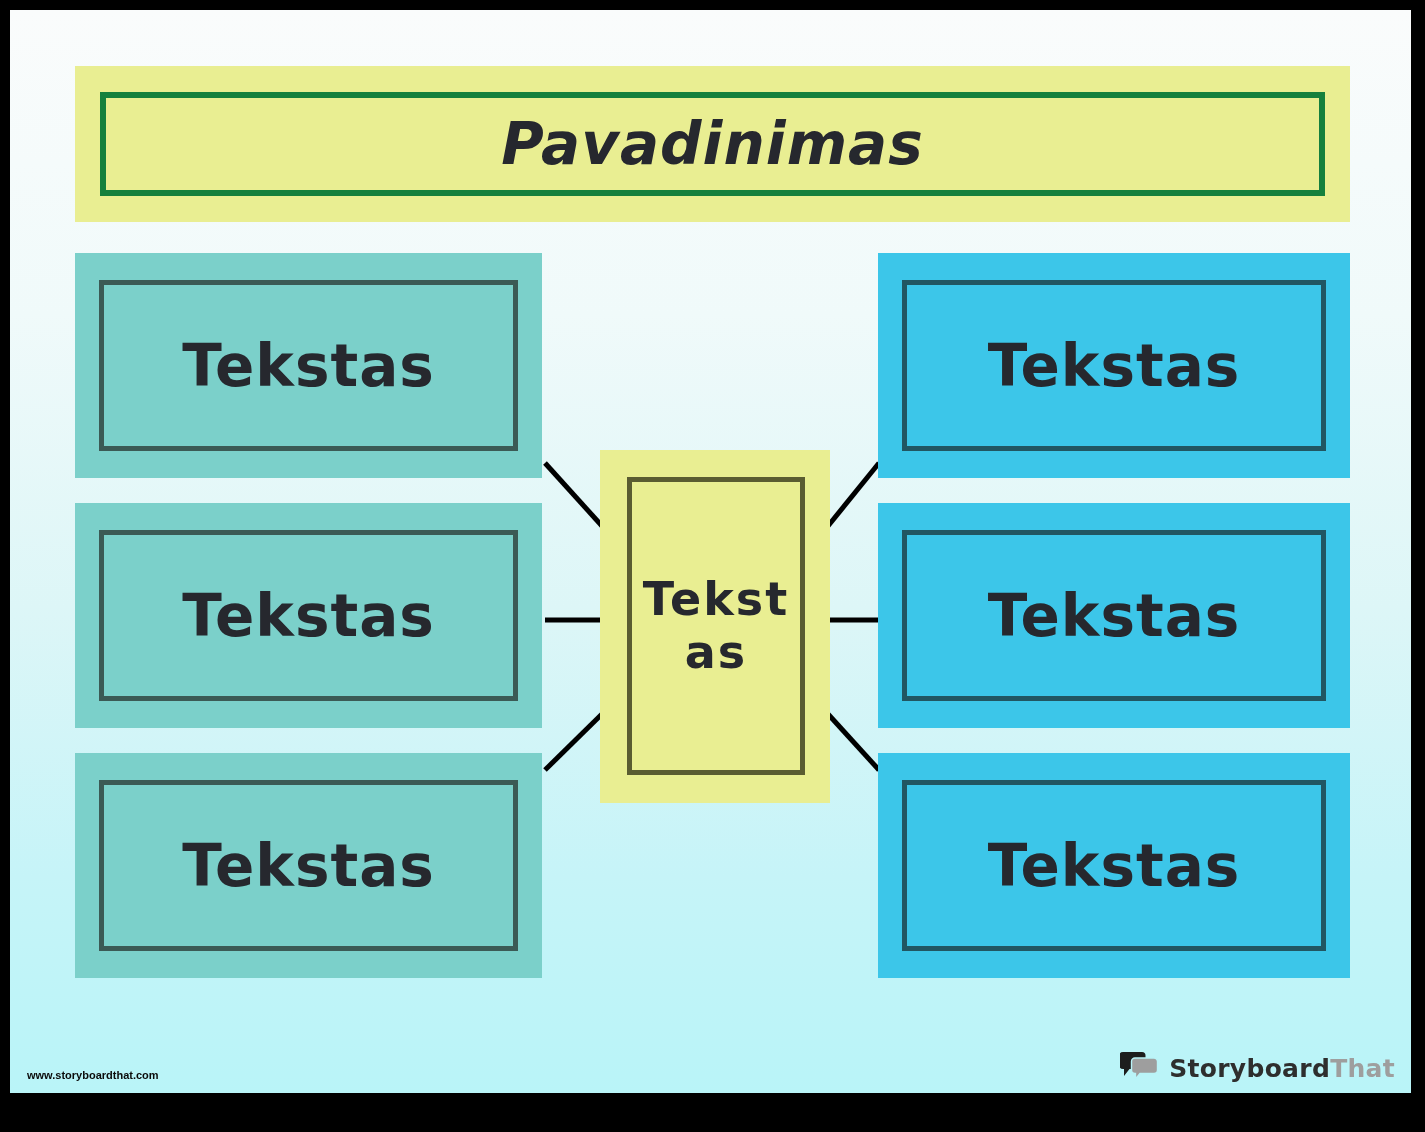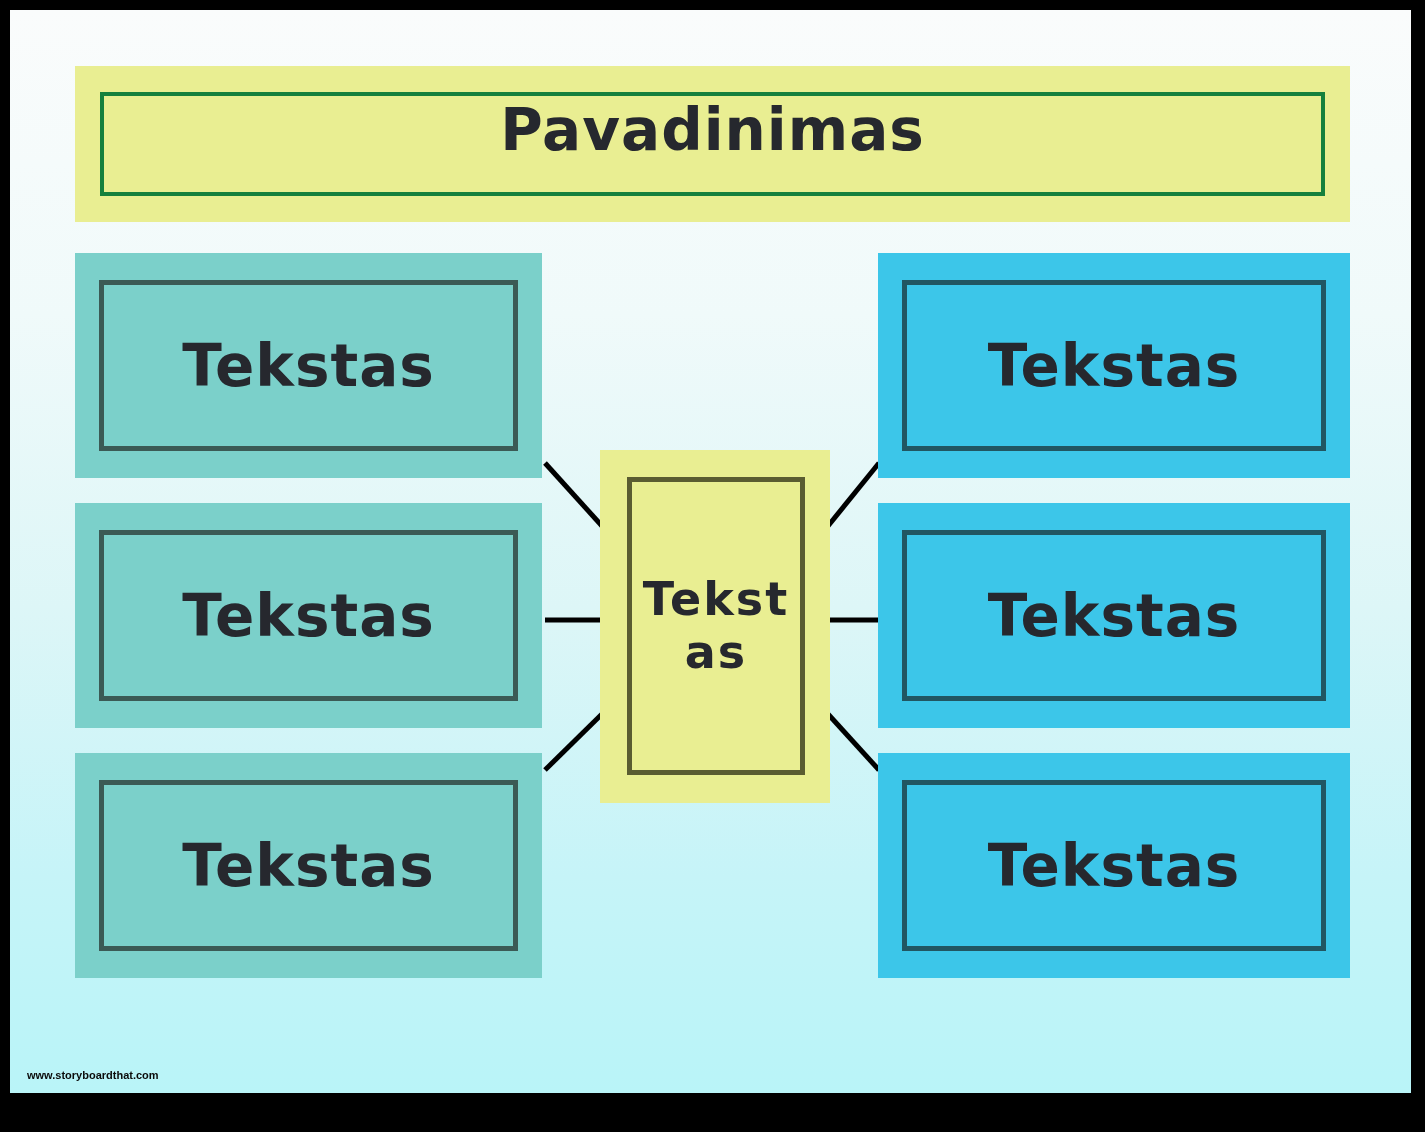--- a/index.html
+++ b/index.html
@@ -15,22 +15,22 @@
     left:10px;top:10px;right:14px;bottom:39px;
     background:linear-gradient(180deg,#fafcfc 0%,#f0fafa 28%,#ddf6f7 55%,#c6f4f8 80%,#b9f4f8 100%);
   }
   
   .title-banner{
     position:absolute;left:65px;top:56px;width:1275px;height:156px;
     background:#e9ee92;
   }
   .title-inner{
     position:absolute;left:25px;right:25px;top:26px;bottom:26px;
-    border:4px solid #15803d;
-    display:flex;align-items:flex-start;justify-content:center;
+    border:6px solid #15803d;
+    display:flex;align-items:center;justify-content:center;font-style:italic;
   }
   .title-text{
     font-size:58px;font-weight:bold;color:#26282e;letter-spacing:1px;
   }
   
   .node{position:absolute;height:225px;}
   .node.left{left:65px;width:467px;background:#7bd0ca;}
   .node.right{left:868px;width:472px;background:#3cc6e9;}
   .node.row1{top:243px;}
   .node.row2{top:493px;}
@@ -131,15 +131,24 @@
     </div>
 
     <div class="center-box">
       <div class="center-inner">
         <span class="center-text">Tekstas</span>
       </div>
     </div>
 
     <span class="footer-url">www.storyboardthat.com</span>
 
+    <div class="logo">
+      <svg width="42" height="34" viewBox="0 0 42 34">
+        <path d="M3 1 h19 a3.5 3.5 0 0 1 3.5 3.5 v10 a3.5 3.5 0 0 1 -3.5 3.5 h-12.5 l-5.5 7 v-7 h-1 a3.5 3.5 0 0 1 -3.5 -3.5 v-10 a3.5 3.5 0 0 1 3.5 -3.5 z" fill="#1d1d1d"></path>
+        <path d="M15 7 h19 a3.5 3.5 0 0 1 3.5 3.5 v8.5 a3.5 3.5 0 0 1 -3.5 3.5 h-14 l-4.5 5.5 v-5.5 h-0.5 a3.5 3.5 0 0 1 -3.5 -3.5 v-8.5 a3.5 3.5 0 0 1 3.5 -3.5 z" fill="#9e9e9e" stroke="#b9f4f8" stroke-width="1.4"></path>
+      </svg>
+      <span class="logo-text">
+        <span class="primary">Storyboard</span><span class="secondary">That</span>
+      </span>
+    </div>
 
   </div>
 </div>
 
 </body></html>

